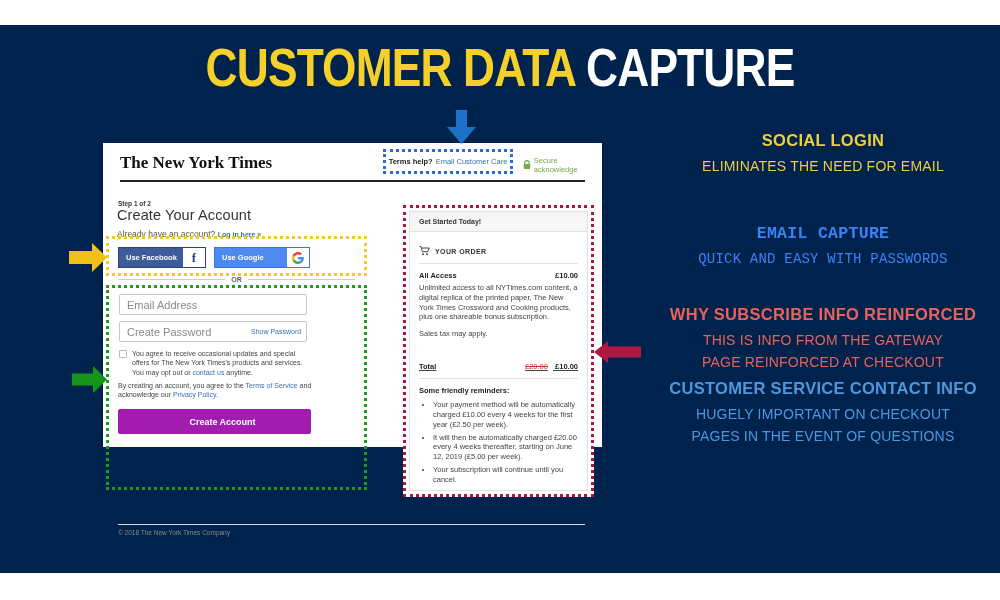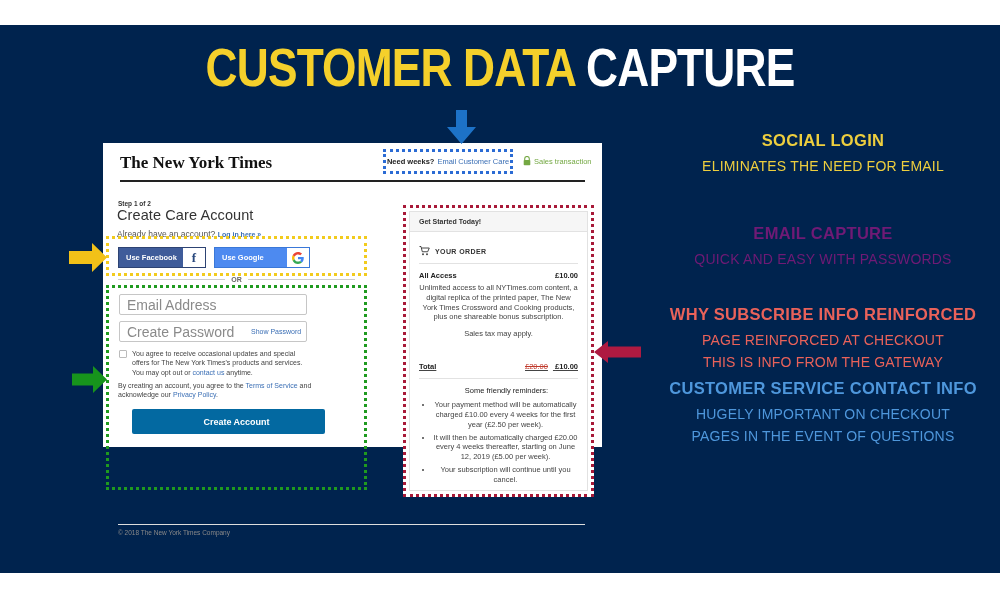--- a/index.html
+++ b/index.html
@@ -39,95 +39,95 @@
   .btn-gg { left:111px; width:96px; background:#4D8AF0; border-color:#3a78d8; }
   .social-label { flex:1; color:#fff; font-size:7.5px; font-weight:bold; display:flex; align-items:center; padding-left:7px; }
   .social-iconbox { width:22px; background:#fff; display:flex; align-items:center; justify-content:center; }
   .fb-f { font-family:"Liberation Serif", serif; font-weight:bold; font-size:13px; color:#29487D; line-height:1; }
 
   .or-row { position:absolute; left:15px; top:133px; width:237px; display:flex; align-items:center; gap:6px; }
   .or-line { flex:1; height:1px; background:#ccc; }
   .or-label { font-size:7px; font-weight:bold; color:#666; }
 
   .text-input { position:absolute; left:16px; width:188px; height:21px; border:1px solid #c6c6c6; border-radius:2px;
-    font-size:14px; color:#333; padding:0 7px; font-family:"Liberation Sans", sans-serif; }
+    font-size:11px; color:#333; padding:0 7px; font-family:"Liberation Sans", sans-serif; }
   .text-input::placeholder { color:#8a8a8a; }
   .input-email { top:151px; }
   .input-pass  { top:178px; }
   .show-pass { position:absolute; left:148px; top:185px; font-size:7px; color:#3B6FB5; text-decoration:none; white-space:nowrap; }
 
   .optin-row { position:absolute; left:16px; top:206px; width:190px; display:flex; gap:5px; }
   .checkbox { width:8px; height:8px; border:1px solid #bbb; border-radius:1px; background:#fff; flex:none; margin-top:1px; }
   .optin-text { font-size:7px; line-height:9.4px; color:#444; }
   .inline-link { color:#3B6FB5; text-decoration:none; }
 
   .terms-text { position:absolute; left:15px; top:238px; width:195px; font-size:7px; line-height:9.4px; color:#444; }
 
-  .create-btn { position:absolute; left:29px; top:266px; width:193px; height:25px; background:#0369a1; border:none; border-radius:2px;
+  .create-btn { position:absolute; left:15px; top:266px; width:193px; height:25px; background:#a21caf; border:none; border-radius:2px;
     color:#fff; font-size:9px; font-weight:bold; font-family:"Liberation Sans", sans-serif; cursor:pointer;padding-left:16px; }
 
   
   .order-inner { position:absolute; inset:3px; border:1px solid #e2e2e2; display:flex; flex-direction:column; }
   .order-header { background:#f6f6f6; border-bottom:1px solid #e2e2e2; padding:6px 9px; font-size:7px; font-weight:bold; color:#333; }
-  .order-body { padding:8px 9px; font-size:7.5px; color:#444;text-align:center; }
+  .order-body { padding:8px 9px; font-size:7.5px; color:#444; }
   .your-order { display:flex; align-items:center; gap:5px; font-size:7px; font-weight:bold; color:#333; letter-spacing:0.4px; margin-top:6px; }
   .o-rule { height:1px; background:#e2e2e2; margin:7px 0; }
   .plan-row, .total-row { display:flex; justify-content:space-between; align-items:baseline; }
   .plan-name, .plan-price, .total-label, .total-new { font-weight:bold; color:#222; }
   .plan-desc { margin-top:3px; line-height:9.8px; }
   .tax-note { margin-top:7px; }
   .total-row { margin-top:24px;text-decoration:underline; }
   .total-old { color:#C0392B; text-decoration:line-through; margin-right:5px; }
-  .rem-heading { font-weight:normal; color:#222; margin-top:2px;margin-left:16px; }
+  .rem-heading { font-weight:bold; color:#222; margin-top:2px; }
   .rem-list { margin:5px 0 0 14px; line-height:9.8px; }
   .rem-list li { margin-bottom:3px; }
 
   .footer-rule { position:absolute; left:15px; top:381px; width:467px; height:1px; background:#ddd; }
   .copyright { position:absolute; left:15px; top:386px; font-size:6.5px; color:#888; }
 
   
   .arrow { position:absolute; }
 
   
   .annotation { position:absolute; left:653px; width:340px;text-align:center; }
   .ann-heading { font-size:16.5px; font-weight:bold; letter-spacing:0.3px; margin-bottom:5px; }
   .ann-line { font-size:14px; line-height:22px; letter-spacing:0.2px; }
   .ann-yellow { color:#EDCE3E; }
-  .ann-green  { color:#701a75; }
+  .ann-green  { color:#3b82f6;font-family:Liberation Mono, monospace; }
   .ann-red    { color:#E9625A;margin-top:16px; }
   .ann-blue   { color:#4E97DC; }
 </style>
 </head>
 <body>
 
 <div class="navy-band"></div>
 
 <h1 class="slide-title"><span class="title-yellow">CUSTOMER DATA</span> <span class="title-white">CAPTURE</span></h1>
 
 <div class="page">
 
   <div class="nyt-logo">The New York Times</div>
 
   <div class="help-box">
-    <span class="help-label">Need weeks?</span>
+    <span class="help-label">Terms help?</span>
     <a href="#" class="help-link">Email Customer Care</a>
   </div>
 
   <div class="secure">
     <svg width="8" height="10" viewBox="0 0 8 10">
       <path d="M1.7 4V2.8a2.3 2.3 0 0 1 4.6 0V4" fill="none" stroke="#74A843" stroke-width="1.1"></path>
       <rect x="0.7" y="4" width="6.6" height="5.2" rx="0.8" fill="#74A843"></rect>
     </svg>
-    <span>Sales transaction</span>
+    <span>Secure acknowledge</span>
   </div>
 
   <div class="header-rule"></div>
 
   <div class="step-label">Step 1 of 2</div>
-  <div class="page-heading">Create Care Account</div>
+  <div class="page-heading">Create Your Account</div>
   <div class="login-row">
     <span>Already have an account?</span>
     <a href="#" class="login-link">Log in here »</a>
   </div>
 
   <div class="yellow-box"></div>
 
   <div class="social-btn btn-fb">
     <span class="social-label">Use Facebook</span>
     <span class="social-iconbox">
@@ -233,20 +233,20 @@
 <div class="annotation ann-yellow" style="top:131px;">
   <div class="ann-heading">SOCIAL LOGIN</div>
   <div class="ann-line">ELIMINATES THE NEED FOR EMAIL</div>
 </div>
 <div class="annotation ann-green" style="top:224px;">
   <div class="ann-heading">EMAIL CAPTURE</div>
   <div class="ann-line">QUICK AND EASY WITH PASSWORDS</div>
 </div>
 <div class="annotation ann-red" style="top:289px;">
   <div class="ann-heading">WHY SUBSCRIBE INFO REINFORCED</div>
+  <div class="ann-line">THIS IS INFO FROM THE GATEWAY</div>
   <div class="ann-line">PAGE REINFORCED AT CHECKOUT</div>
-  <div class="ann-line">THIS IS INFO FROM THE GATEWAY</div>
 </div>
 <div class="annotation ann-blue" style="top:379px;">
   <div class="ann-heading">CUSTOMER SERVICE CONTACT INFO</div>
   <div class="ann-line">HUGELY IMPORTANT ON CHECKOUT</div>
   <div class="ann-line">PAGES IN THE EVENT OF QUESTIONS</div>
 </div>
 
 </body></html>

